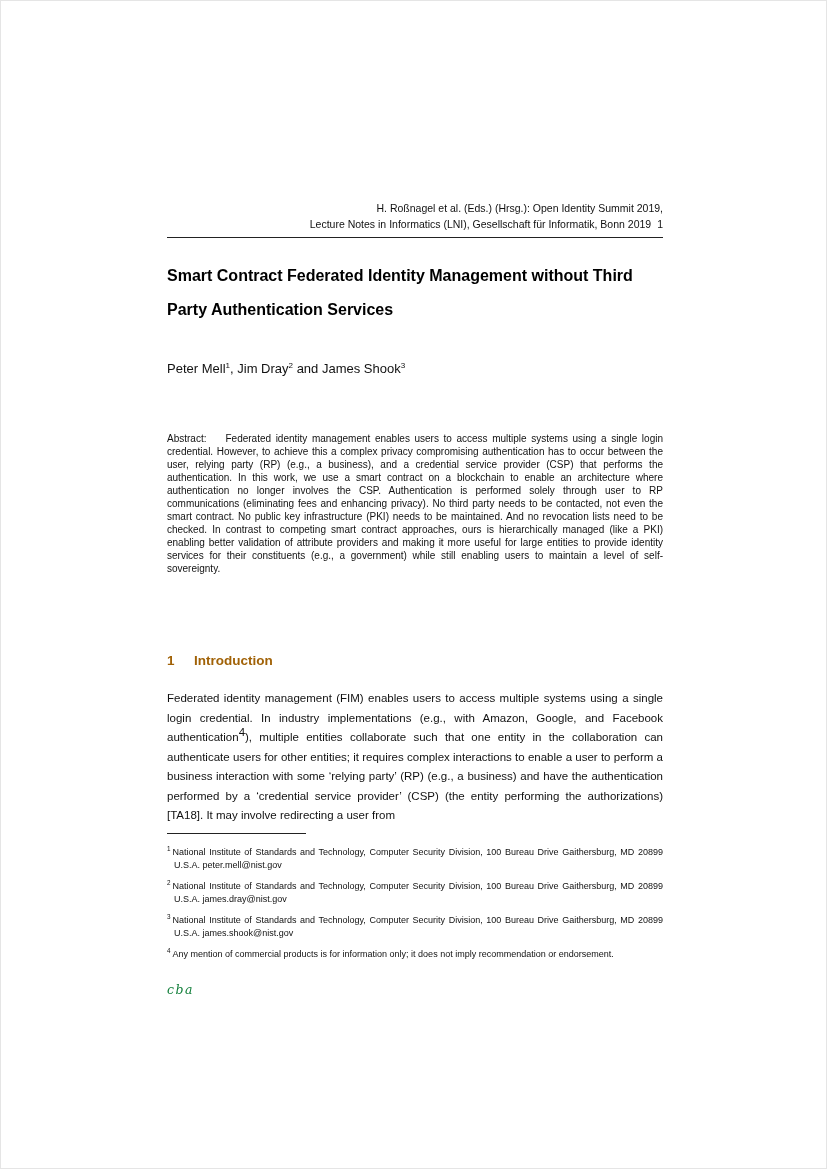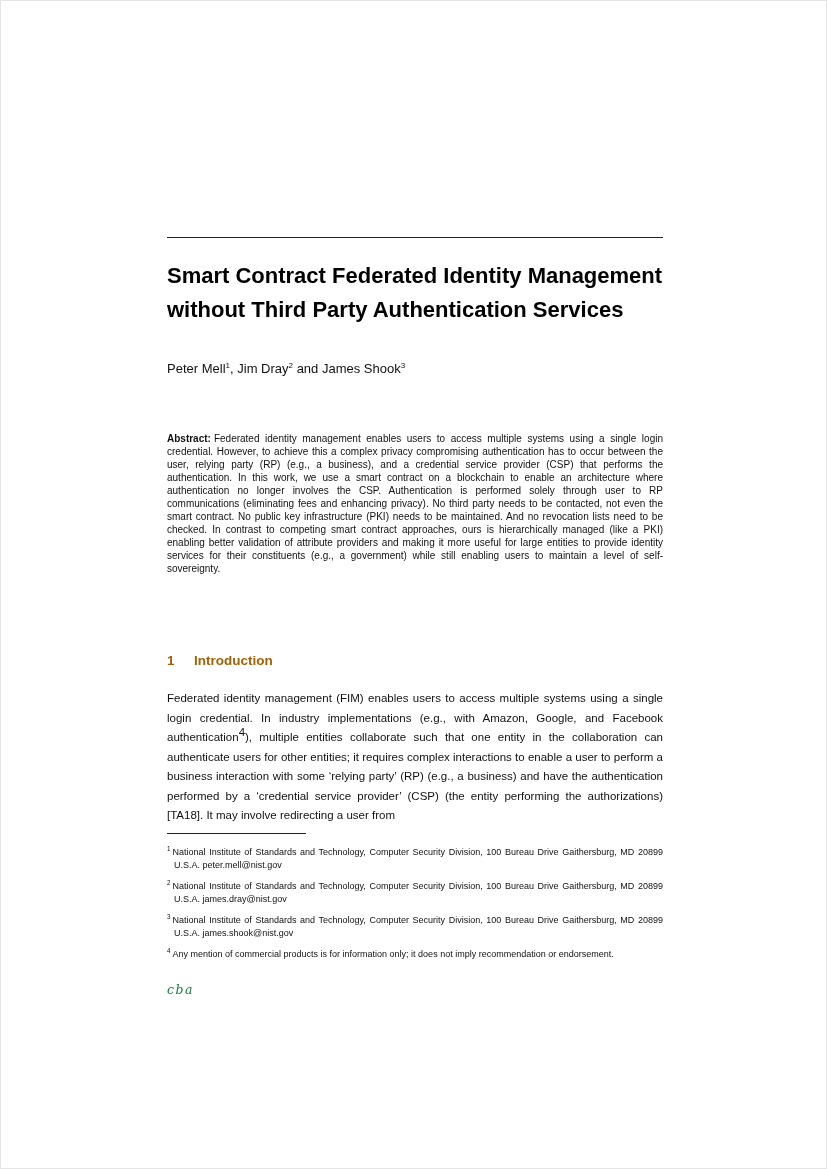--- a/index.html
+++ b/index.html
@@ -29,41 +29,41 @@
   }
   .page-num { margin-left: 6px; }
 
   .header-rule {
     left: 166px; top: 236px; width: 496px; height: 0;
     border-top: 1px solid #222;
   }
 
   .title {
     left: 166px; top: 258px; width: 496px;
-    font-size: 22px;
+    font-size: 16px;
     font-weight: bold;
     line-height: 34px;
     color: #000;
   }
 
   .authors {
     left: 166px; top: 360px; width: 496px;
     font-size: 13px;
     color: #111;
   }
   sup.small { font-size: 0.62em; }
 
   .abstract {
     left: 166px; top: 431px; width: 496px;
     font-size: 10px;
     line-height: 13px;
     text-align: justify;
     color: #111;
   }
-  .inline-label { font-weight: bold; margin-right: 3px; }
+  .inline-label { font-weight: normal; margin-right: 19px; }
 
   .keywords {
     left: 166px; top: 598px; width: 496px;
     font-size: 10px;
     line-height: 13px;
     color: #111;
   }
 
   .section-heading {
     left: 166px; top: 652px; width: 496px;
@@ -113,20 +113,24 @@
     font-size: 12.5px;
     letter-spacing: 1.5px;
     color: #15803d;
   }
 </style>
 </head>
 <body>
 
 <div class="page">
 
+  <div class="abs header">
+    <div>H. Roßnagel et al. (Eds.) (Hrsg.): Open Identity Summit 2019,</div>
+    <div><span>Lecture Notes in Informatics (LNI), Gesellschaft für Informatik, Bonn 2019</span><span class="page-num">1</span></div>
+  </div>
 
   <div class="abs header-rule"></div>
 
   <h1 class="abs title">Smart Contract Federated Identity Management without Third Party Authentication Services</h1>
 
   <p class="abs authors"><span>Peter Mell</span><sup class="small">1</sup><span>, </span><span>Jim Dray</span><sup class="small">2</sup><span> and </span><span>James Shook</span><sup class="small">3</sup></p>
 
   <p class="abs abstract"><span class="inline-label">Abstract:</span><span>Federated identity management enables users to access multiple systems using a single login credential. However, to achieve this a complex privacy compromising authentication has to occur between the user, relying party (RP) (e.g., a business), and a credential service provider (CSP) that performs the authentication. In this work, we use a smart contract on a blockchain to enable an architecture where authentication no longer involves the CSP. Authentication is performed solely through user to RP communications (eliminating fees and enhancing privacy). No third party needs to be contacted, not even the smart contract. No public key infrastructure (PKI) needs to be maintained. And no revocation lists need to be checked. In contrast to competing smart contract approaches, ours is hierarchically managed (like a PKI) enabling better validation of attribute providers and making it more useful for large entities to provide identity services for their constituents (e.g., a government) while still enabling users to maintain a level of self-sovereignty.</span></p>
 
 

